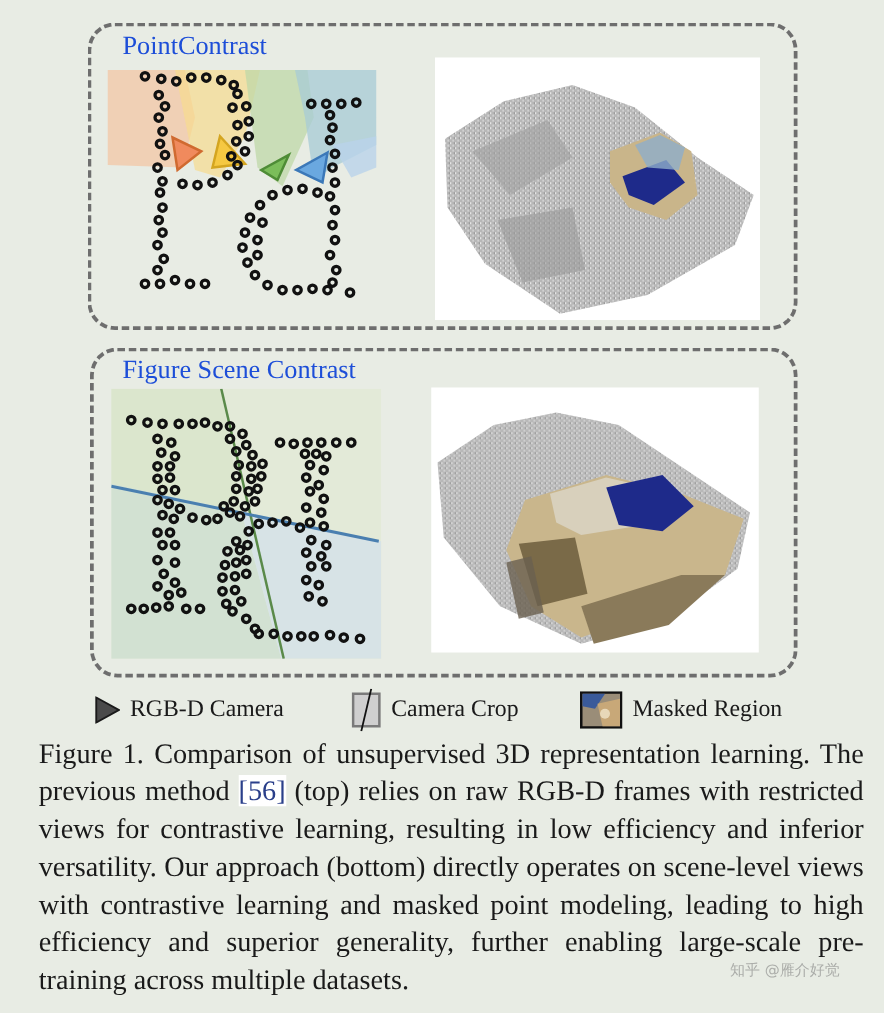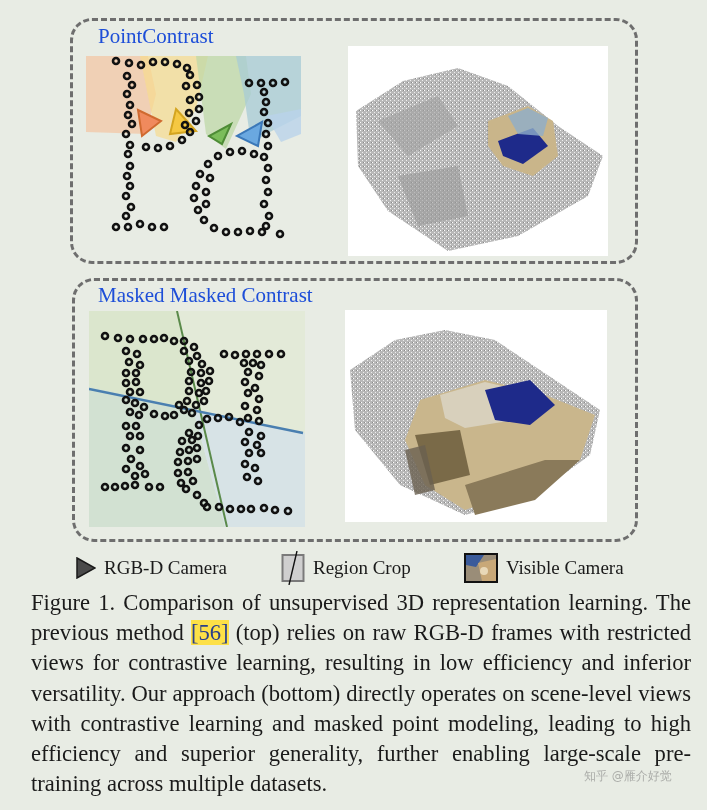--- a/index.html
+++ b/index.html
@@ -5,21 +5,21 @@
   html, body { margin:0; padding:0; }
   body { width:707px; height:810px; background:#e8ece4; position:relative; overflow:hidden; font-family:"Liberation Serif","DejaVu Serif",serif; color:#1a1a1a; }
   .panel { position:absolute; border:3px dashed #6e6e6e; border-radius:22px; box-sizing:border-box; }
   .panel-top { left:70px; top:18px; width:568px; height:246px; }
   .panel-bot { left:72px; top:278px; width:566px; height:264px; }
   .panel-title { position:absolute; font-size:21px; color:#1d4ed8; white-space:nowrap; }
   .scene { position:absolute; background:#fff; overflow:hidden; }
   .legend { position:absolute; top:552px; left:0; width:707px; height:32px; font-size:19px; }
   .leg-item { position:absolute; display:flex; align-items:center; gap:8px; top:0; height:32px; }
   .caption { position:absolute; left:31px; top:588px; width:660px; font-size:22.6px; line-height:30.2px; text-align:justify; color:#1a1a1a; }
-  .caption .ref { background:#fde047; color:#2a3f8a; }
+  .caption .ref { background:#ffffff; color:#2a3f8a; }
   .watermark { position:absolute; left:584px; top:768px; font-family:"DejaVu Sans",sans-serif; font-size:12px; color:rgba(120,120,120,0.55); white-space:nowrap; }
   svg { display:block; }
 </style>
 </head>
 <body>
 
 <div class="panel panel-top"></div>
 <div class="panel-title" style="left:98px; top:24px;">PointContrast</div>
 
 <div style="position:absolute; left:86px; top:54px; width:218px; height:190px;">
@@ -132,21 +132,21 @@
     <polygon points="8,65 55,35 110,22 160,40 210,80 255,110 240,150 170,190 100,205 40,165 10,120" fill="url(#noise1)"></polygon>
     <polygon points="30,75 90,50 110,80 60,110" fill="#a0a0a0" opacity="0.6"></polygon>
     <polygon points="50,130 110,120 120,170 70,180" fill="#9a9a9a" opacity="0.6"></polygon>
     <polygon points="140,75 180,60 205,75 210,110 185,130 155,120 140,100" fill="#c9b58a"></polygon>
     <polygon points="150,95 185,82 200,100 175,118 155,110" fill="#1e2a8a"></polygon>
     <polygon points="160,70 180,62 200,72 195,90 170,88" fill="#8faec9" opacity="0.8"></polygon>
   </svg>
 </div>
 
 <div class="panel panel-bot"></div>
-<div class="panel-title" style="left:98px; top:283px;">Masked Masked Contrast</div>
+<div class="panel-title" style="left:98px; top:283px;">Figure Scene Contrast</div>
 
 <div style="position:absolute; left:89px; top:311px; width:216px; height:216px;">
   <svg width="216" height="216" viewBox="0 0 216 216">
     <rect x="0" y="0" width="216" height="216" fill="#e3ead8"></rect>
     <polygon points="0,0 88,0 104,98 0,76" fill="#d9e6cc" opacity="0.9"></polygon>
     <polygon points="0,76 104,98 136,216 0,216" fill="#cfe0d2" opacity="0.9"></polygon>
     <polygon points="104,98 216,122 216,216 136,216" fill="#d5e2e8" opacity="0.9"></polygon>
     <line x1="88" y1="0" x2="138" y2="216" stroke="#5a8a4a" stroke-width="2"></line>
     <line x1="0" y1="78" x2="214" y2="122" stroke="#4a7fb0" stroke-width="2.4"></line>
     <g fill="none" stroke="#111" stroke-width="2.6">
@@ -307,30 +307,30 @@
     </span>
     <span>RGB-D Camera</span>
   </div>
   <div class="leg-item" style="left:281px;">
     <span>
       <svg width="24" height="34" viewBox="0 0 24 34">
           <rect x="1.5" y="4" width="21" height="26" fill="#cfcfcf" stroke="#7a7a7a" stroke-width="2"></rect>
           <line x1="16" y1="0" x2="8" y2="34" stroke="#111" stroke-width="1.4"></line>
         </svg>
     </span>
-    <span>Region Crop</span>
+    <span>Camera Crop</span>
   </div>
   <div class="leg-item" style="left:464px;">
     <span>
       <svg width="34" height="30" viewBox="0 0 34 30">
           <rect x="1" y="1" width="32" height="28" fill="#9a8d78" stroke="#111" stroke-width="2"></rect>
           <polygon points="2,2 20,2 12,14 2,12" fill="#3a5a9a"></polygon>
           <polygon points="14,10 32,6 32,28 18,28" fill="#c8a878"></polygon>
           <circle cx="20" cy="18" r="4" fill="#e8d8b8"></circle>
         </svg>
     </span>
-    <span>Visible Camera</span>
+    <span>Masked Region</span>
   </div>
 </div>
 
 <div class="caption"><span>Figure 1.  Comparison of unsupervised 3D representation learning. The previous method </span><a class="ref">[56]</a><span> (top) relies on raw RGB-D frames with restricted views for contrastive learning, resulting in low efficiency and inferior versatility. Our approach (bottom) directly operates on scene-level views with contrastive learning and masked point modeling, leading to high efficiency and superior generality, further enabling large-scale pre-training across multiple datasets.</span></div>
 
 <div class="watermark">知乎 @雁介好觉</div>
 
 </body></html>

